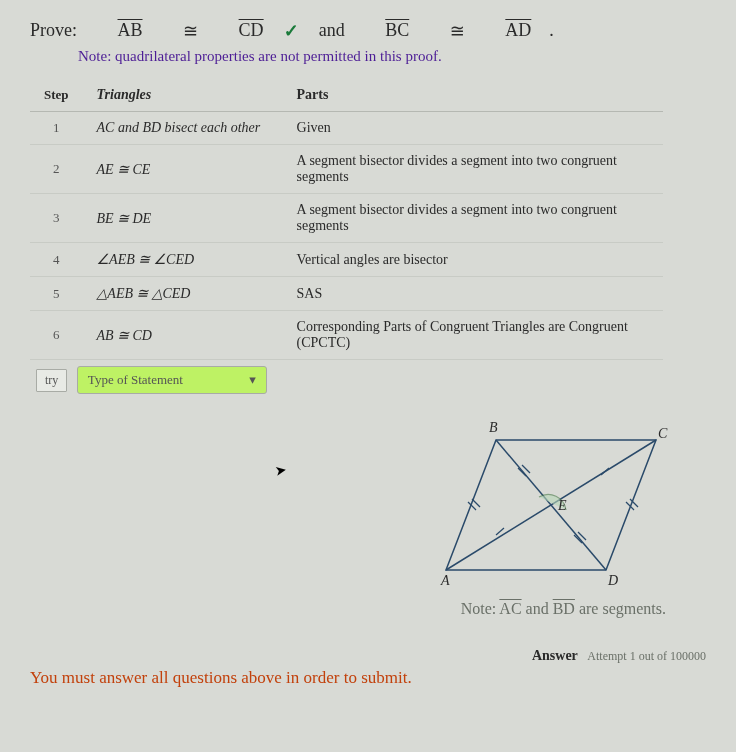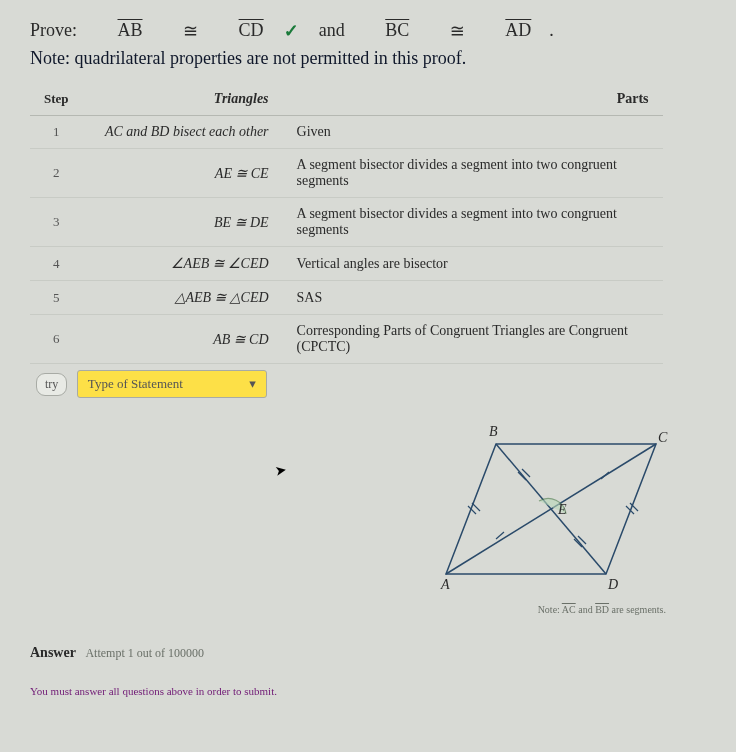--- a/index.html
+++ b/index.html
@@ -15,93 +15,95 @@
 .prove-line {
   font-size: 18px;
   margin-bottom: 6px;
   display: flex;
   align-items: flex-start;
   gap: 18px;
 }
 .overline { text-decoration: overline; }
 .check { color: #1a7a3a; font-weight: bold; margin: 0 2px; }
 .note {
-  font-size: 18px;
-  color: #0f172a;
+  font-size: 15px;
+  color: #4c1d95;
   margin-bottom: 14px;
+  margin-left: 48px;
 }
 .proof-table {
   border-collapse: collapse;
   margin-bottom: 10px;
   font-size: 14px;
 }
 .proof-table th {
-  text-align: right;
+  text-align: left;
   padding: 8px 14px;
   font-weight: bold;
   color: #2a2a2a;
   border-bottom: 1px solid #b5b8b2;
   font-family: Liberation Serif, serif;
 }
 .proof-table td {
   padding: 8px 14px;
   border-top: 1px solid #c8cbc5;
   vertical-align: middle;
 }
 .step-col { width: 50px; text-align: center; font-size: 13px; color: #555; }
-.stmt-col { width: 200px; text-align: right; font-style: italic; }
+.stmt-col { width: 200px; text-align: left; font-style: italic; }
 .reason-col { width: 380px; }
 .try-row td { padding: 6px 0 6px 6px; }
 .try-btn {
   display: inline-block;
   border: 1px solid #a8aba5;
-  border-radius: 9px;
+  border-radius: 1px;
   padding: 3px 8px;
   font-size: 12px;
   background: #e8eae5;
   color: #555;
   margin-right: 6px;
 }
 .type-select {
   display: inline-flex;
   align-items: center;
   justify-content: space-between;
   border: 1px solid #a8aba5;
   border-radius: 3px;
   padding: 5px 10px;
   font-size: 13px;
-  background: #fde047;
+  background: #bef264;
   width: 190px;
   color: #555;
 }
 .figure-area {
   display: flex;
   justify-content: flex-end;
   margin: 10px 30px 10px 0;
 }
 .figure-note {
   text-align: right;
-  font-size: 10px;
+  font-size: 16px;
   color: #6a7068;
   margin-right: 40px;
   margin-top: 6px;
   margin-bottom: 30px;
 }
 .answer-line {
   font-size: 14px;
-  margin-bottom: 24px;
+  margin-bottom: 4px;
+  text-align: right;
 }
 .answer-line .attempt {
   font-size: 12px;
   color: #6a7068;
   margin-left: 6px;
 }
 .submit-note {
-  font-size: 11px;
-  color: #701a75;
+  font-size: 17px;
+  color: #c2410c;
 }
 .cursor {
   position: absolute;
   left: 275px;
   top: 462px;
   font-size: 14px;
   color: #000;
   transform: rotate(-10deg);
 }
 svg .seg { stroke: #2a4a6a; stroke-width: 1.5; fill: none; }

